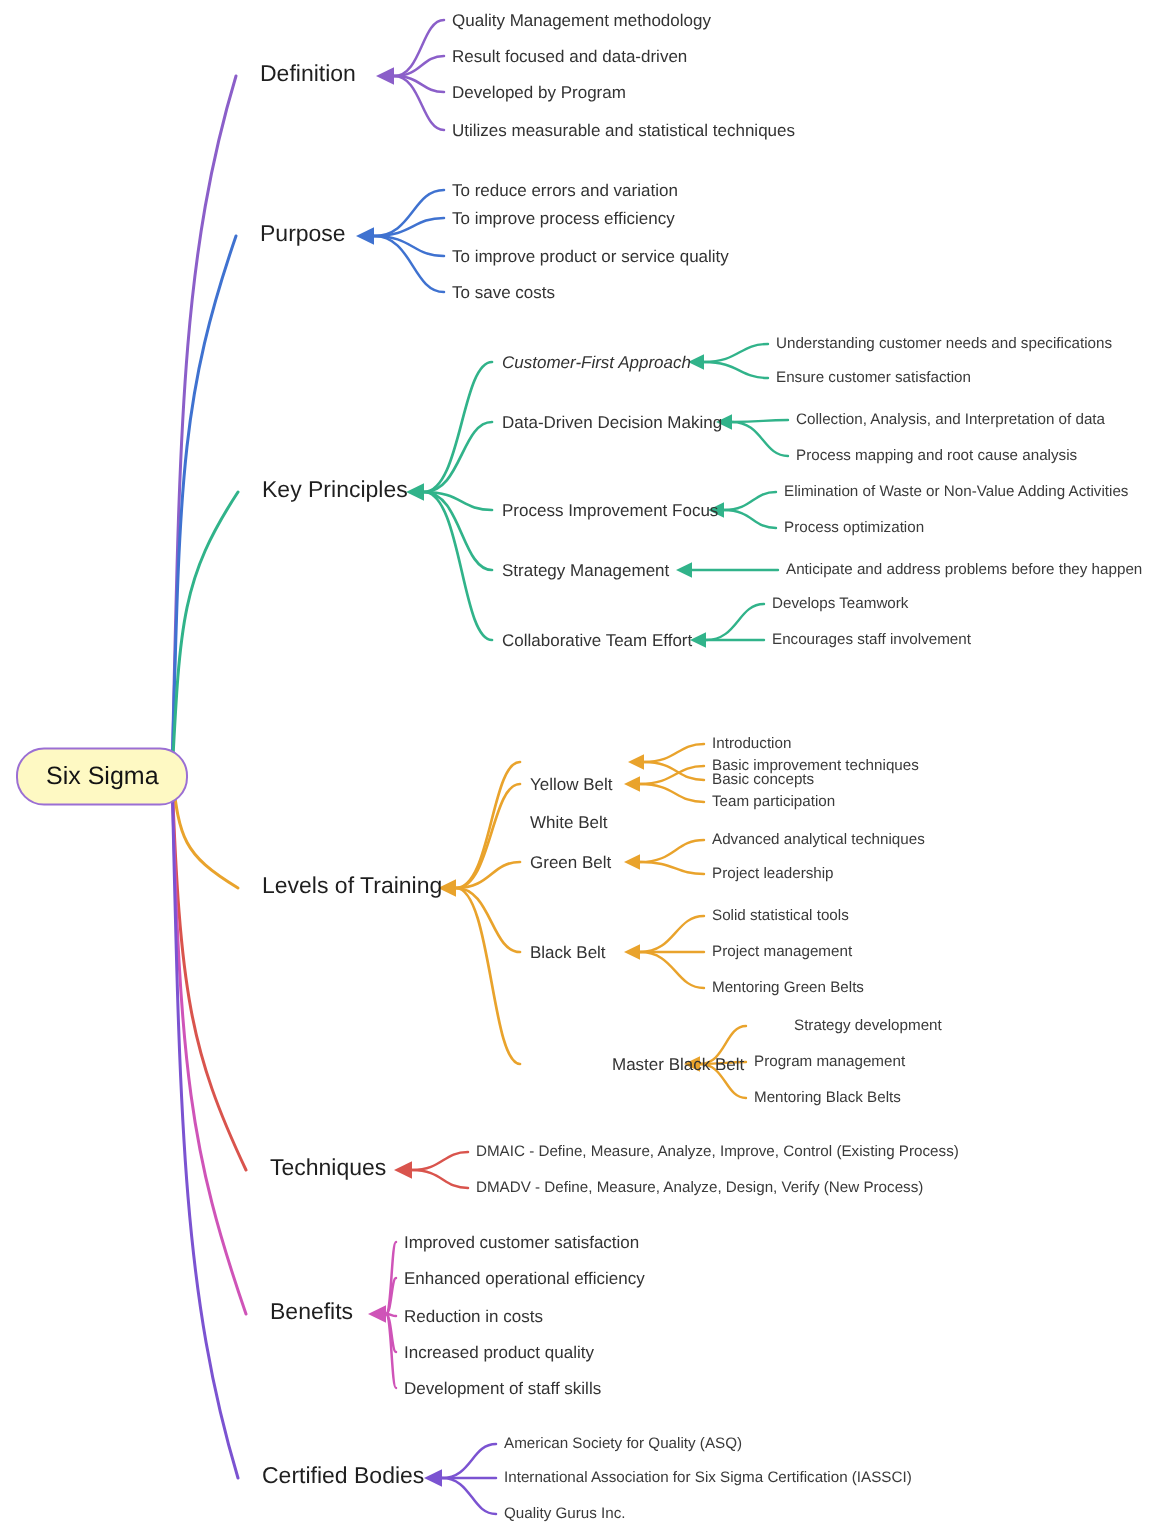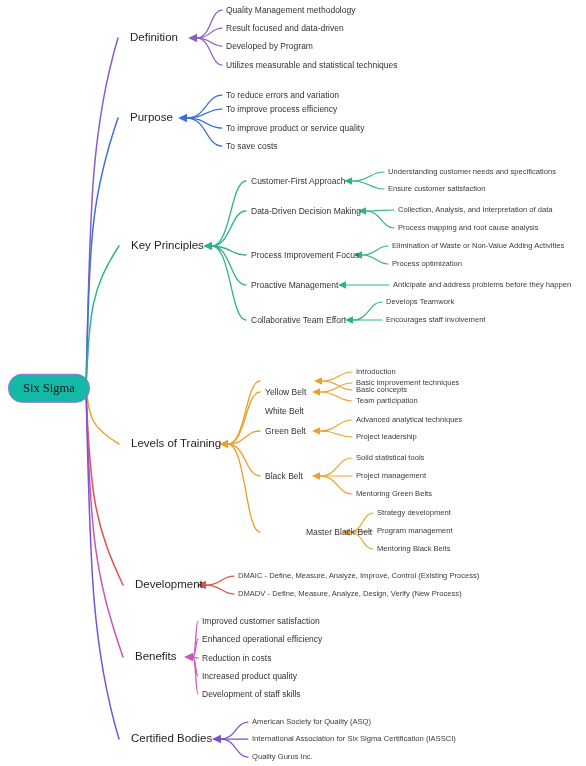--- a/index.html
+++ b/index.html
@@ -43,24 +43,23 @@
     color: #3a3a3a;
   }
   #root-node {
     position: absolute;
     transform: translateY(-50%);
     border: 1.4px solid #9b6fd4;
     border-radius: 14px;
     padding: 7px 14px;
     font-size: 12.5px;
     color: #141414;
-    background: #14b8a6;
+    background: #fef9c3;
     white-space: nowrap;
     line-height: 1;
-    font-family: Liberation Serif, serif;
   }
 </style>
 </head>
 <body>
 
 <div id="canvas">
 
   <svg id="links" viewBox="0 0 586 766" width="586" height="766">
       <path d="M 86 388 C 90 218, 90 131.5, 118 38" fill="none" stroke="#8b5fc9" stroke-width="1.5" stroke-linecap="round"></path>
       <polygon points="188,38 197,33.68 197,42.32" fill="#8b5fc9"></polygon>
@@ -144,53 +143,53 @@
       <div class="node l2" style="left: 226px; top: 10px;">Quality Management methodology</div>
       <div class="node l2" style="left: 226px; top: 28px;">Result focused and data-driven</div>
       <div class="node l2" style="left: 226px; top: 46px;">Developed by Program</div>
       <div class="node l2" style="left: 226px; top: 65px;">Utilizes measurable and statistical techniques</div>
       <div class="node l1" style="left: 130px; top: 118px;">Purpose</div>
       <div class="node l2" style="left: 226px; top: 95px;">To reduce errors and variation</div>
       <div class="node l2" style="left: 226px; top: 109px;">To improve process efficiency</div>
       <div class="node l2" style="left: 226px; top: 128px;">To improve product or service quality</div>
       <div class="node l2" style="left: 226px; top: 146px;">To save costs</div>
       <div class="node l1" style="left: 131px; top: 246px;">Key Principles</div>
-      <div class="node l2" style="left: 251px; top: 181px;">Customer-First Approach</div>
+      <div class="node l2" style="left: 251px; top: 181px; font-style: italic;">Customer-First Approach</div>
       <div class="node l3" style="left: 388px; top: 172px;">Understanding customer needs and specifications</div>
       <div class="node l3" style="left: 388px; top: 189px;">Ensure customer satisfaction</div>
       <div class="node l2" style="left: 251px; top: 211px;">Data-Driven Decision Making</div>
       <div class="node l3" style="left: 398px; top: 210px;">Collection, Analysis, and Interpretation of data</div>
       <div class="node l3" style="left: 398px; top: 228px;">Process mapping and root cause analysis</div>
       <div class="node l2" style="left: 251px; top: 255px;">Process Improvement Focus</div>
       <div class="node l3" style="left: 392px; top: 246px;">Elimination of Waste or Non-Value Adding Activities</div>
       <div class="node l3" style="left: 392px; top: 264px;">Process optimization</div>
-      <div class="node l2" style="left: 251px; top: 285px;">Proactive Management</div>
+      <div class="node l2" style="left: 251px; top: 285px;">Strategy Management</div>
       <div class="node l3" style="left: 393px; top: 285px;">Anticipate and address problems before they happen</div>
       <div class="node l2" style="left: 251px; top: 320px;">Collaborative Team Effort</div>
       <div class="node l3" style="left: 386px; top: 302px;">Develops Teamwork</div>
       <div class="node l3" style="left: 386px; top: 320px;">Encourages staff involvement</div>
       <div class="node l1" style="left: 131px; top: 444px;">Levels of Training</div>
       <div class="node l2" style="left: 265px; top: 381px; margin-top: 30px;">White Belt</div>
       <div class="node l3" style="left: 356px; top: 372px;">Introduction</div>
       <div class="node l3" style="left: 356px; top: 390px;">Basic concepts</div>
       <div class="node l2" style="left: 265px; top: 392px;">Yellow Belt</div>
       <div class="node l3" style="left: 356px; top: 383px;">Basic improvement techniques</div>
       <div class="node l3" style="left: 356px; top: 401px;">Team participation</div>
       <div class="node l2" style="left: 265px; top: 431px;">Green Belt</div>
       <div class="node l3" style="left: 356px; top: 420px;">Advanced analytical techniques</div>
       <div class="node l3" style="left: 356px; top: 437px;">Project leadership</div>
       <div class="node l2" style="left: 265px; top: 476px;">Black Belt</div>
       <div class="node l3" style="left: 356px; top: 458px;">Solid statistical tools</div>
       <div class="node l3" style="left: 356px; top: 476px;">Project management</div>
       <div class="node l3" style="left: 356px; top: 494px;">Mentoring Green Belts</div>
       <div class="node l2" style="left: 265px; top: 532px; padding-left: 41px;">Master Black Belt</div>
-      <div class="node l3" style="left: 377px; top: 513px; text-align: right;">Strategy development</div>
+      <div class="node l3" style="left: 397px; top: 513px; text-align: right;">Strategy development</div>
       <div class="node l3" style="left: 377px; top: 531px;">Program management</div>
       <div class="node l3" style="left: 377px; top: 549px;">Mentoring Black Belts</div>
-      <div class="node l1" style="left: 135px; top: 585px;">Development</div>
+      <div class="node l1" style="left: 135px; top: 585px;">Techniques</div>
       <div class="node l3" style="left: 238px; top: 576px;">DMAIC - Define, Measure, Analyze, Improve, Control (Existing Process)</div>
       <div class="node l3" style="left: 238px; top: 594px;">DMADV - Define, Measure, Analyze, Design, Verify (New Process)</div>
       <div class="node l1" style="left: 135px; top: 657px;">Benefits</div>
       <div class="node l2" style="left: 202px; top: 621px;">Improved customer satisfaction</div>
       <div class="node l2" style="left: 202px; top: 639px;">Enhanced operational efficiency</div>
       <div class="node l2" style="left: 202px; top: 658px;">Reduction in costs</div>
       <div class="node l2" style="left: 202px; top: 676px;">Increased product quality</div>
       <div class="node l2" style="left: 202px; top: 694px;">Development of staff skills</div>
       <div class="node l1" style="left: 131px; top: 739px;">Certified Bodies</div>
       <div class="node l3" style="left: 252px; top: 722px;">American Society for Quality (ASQ)</div>

